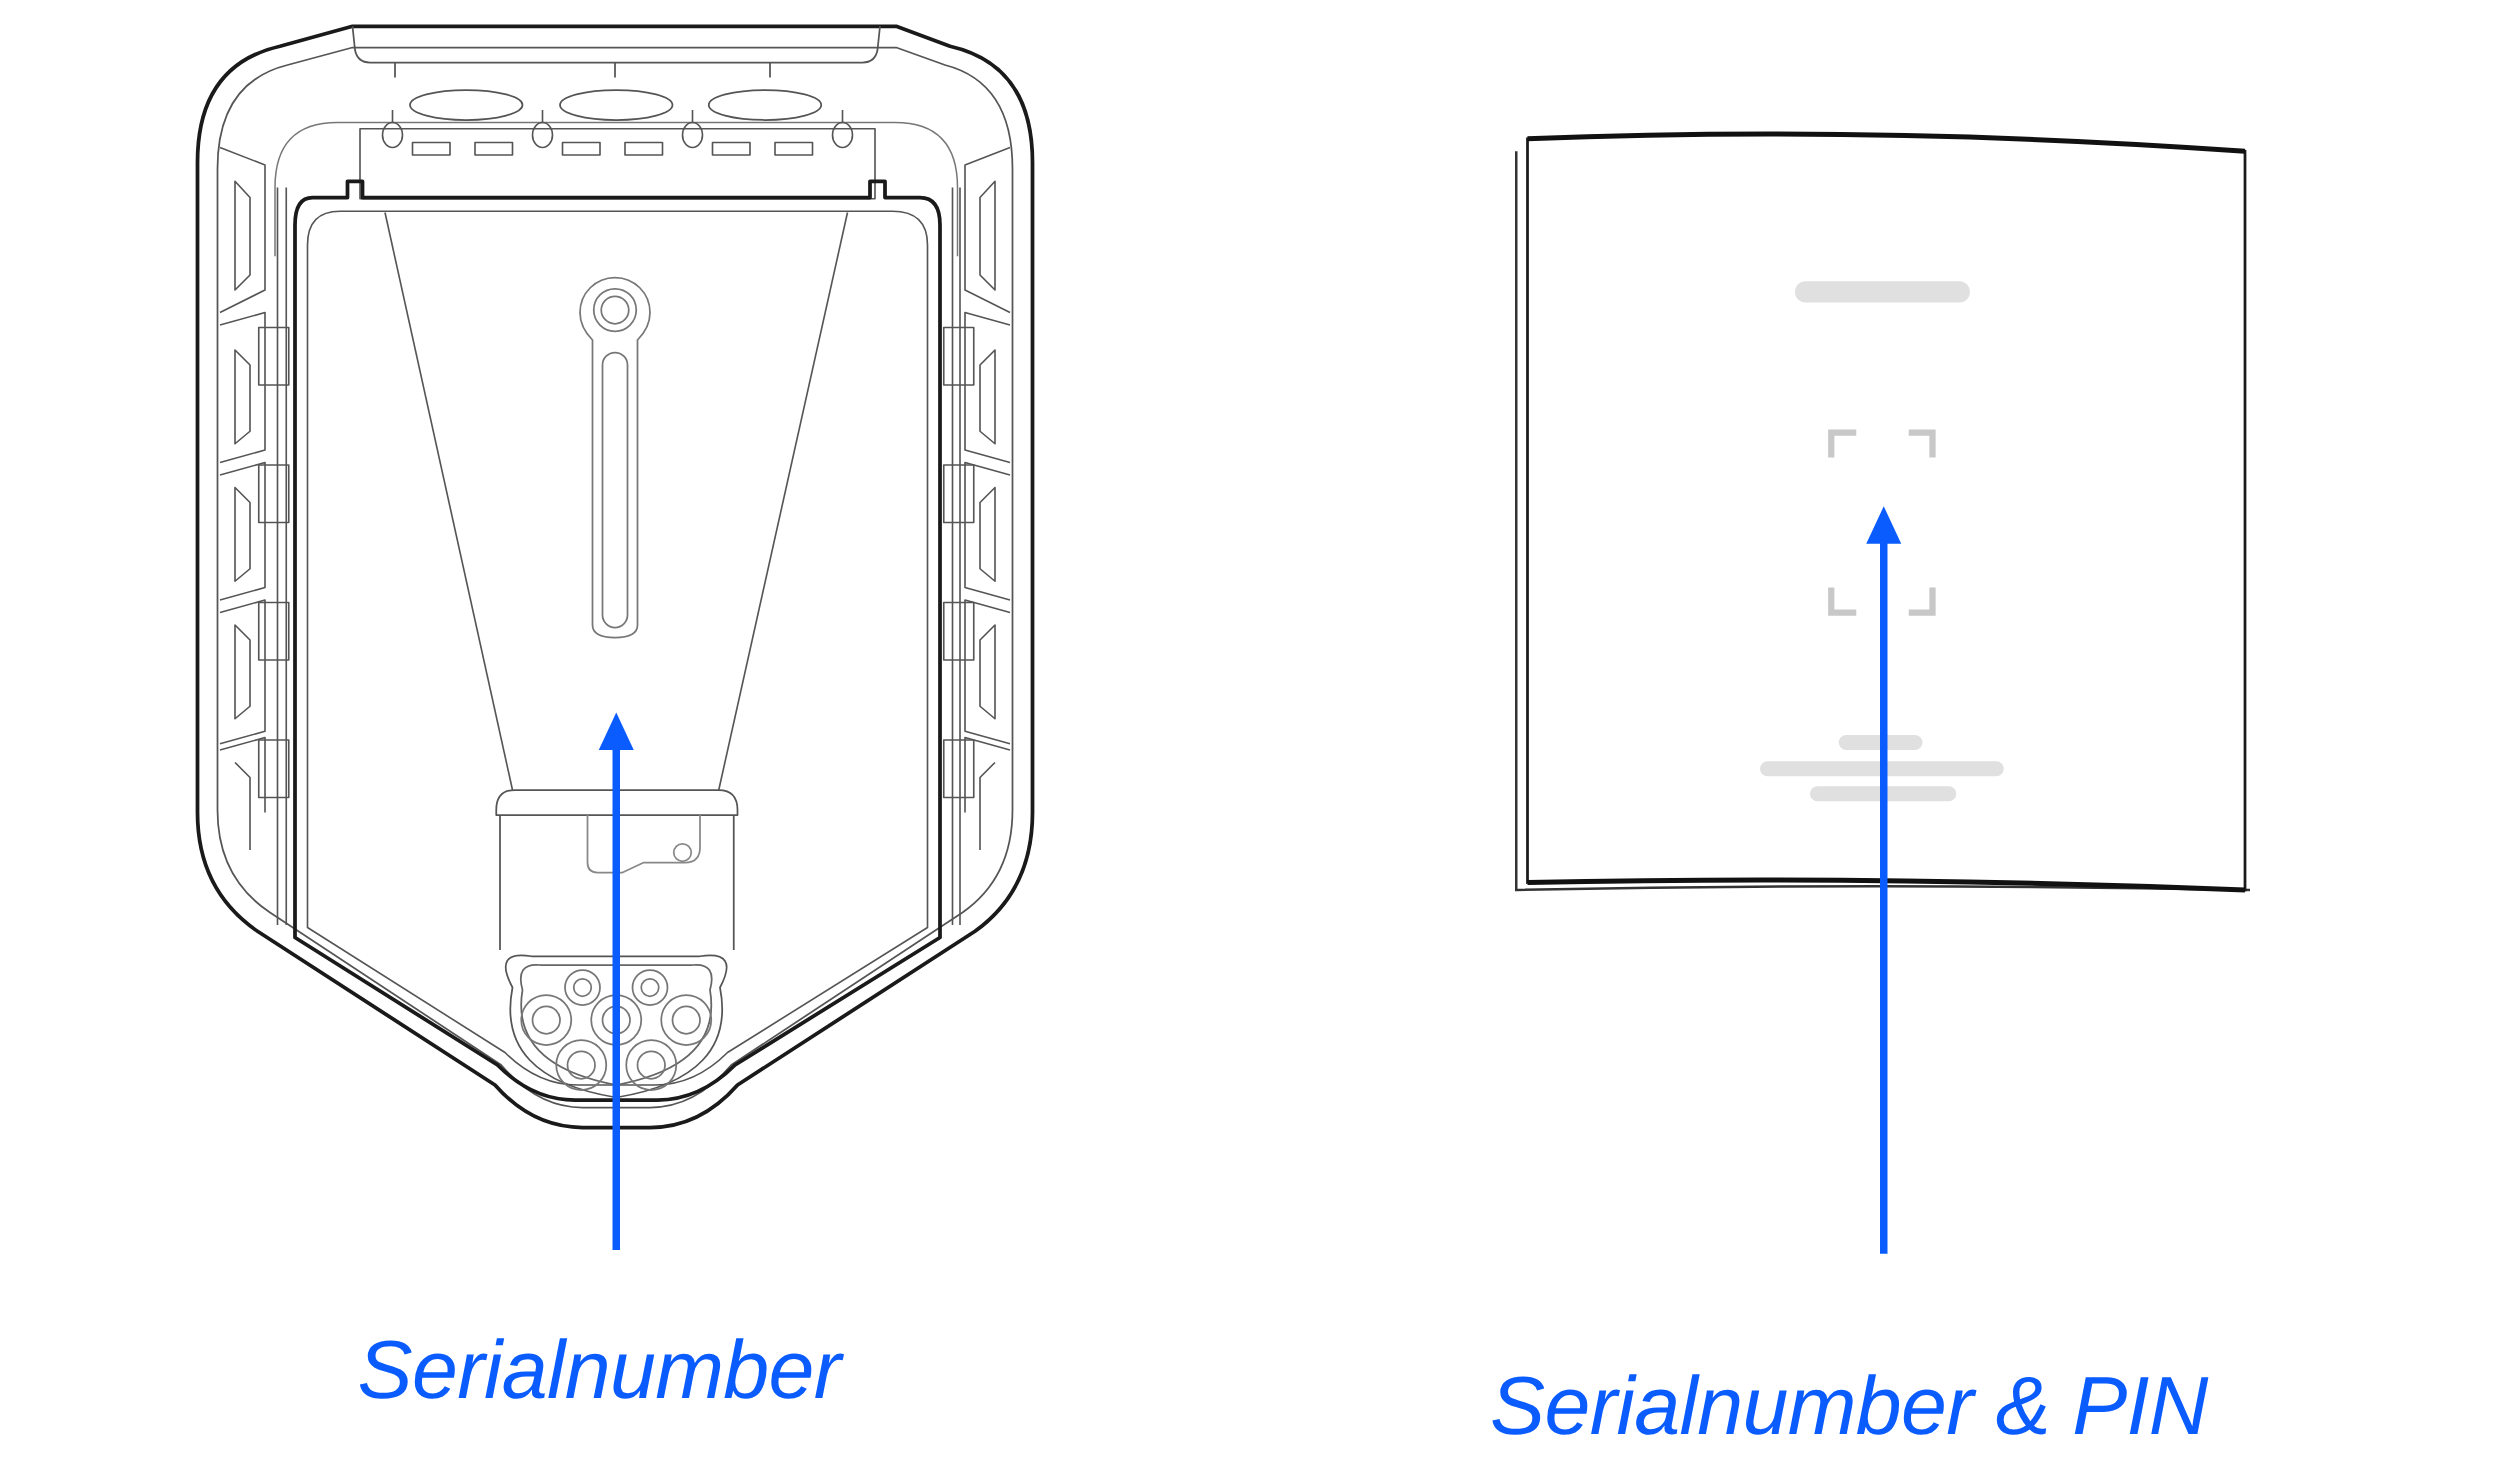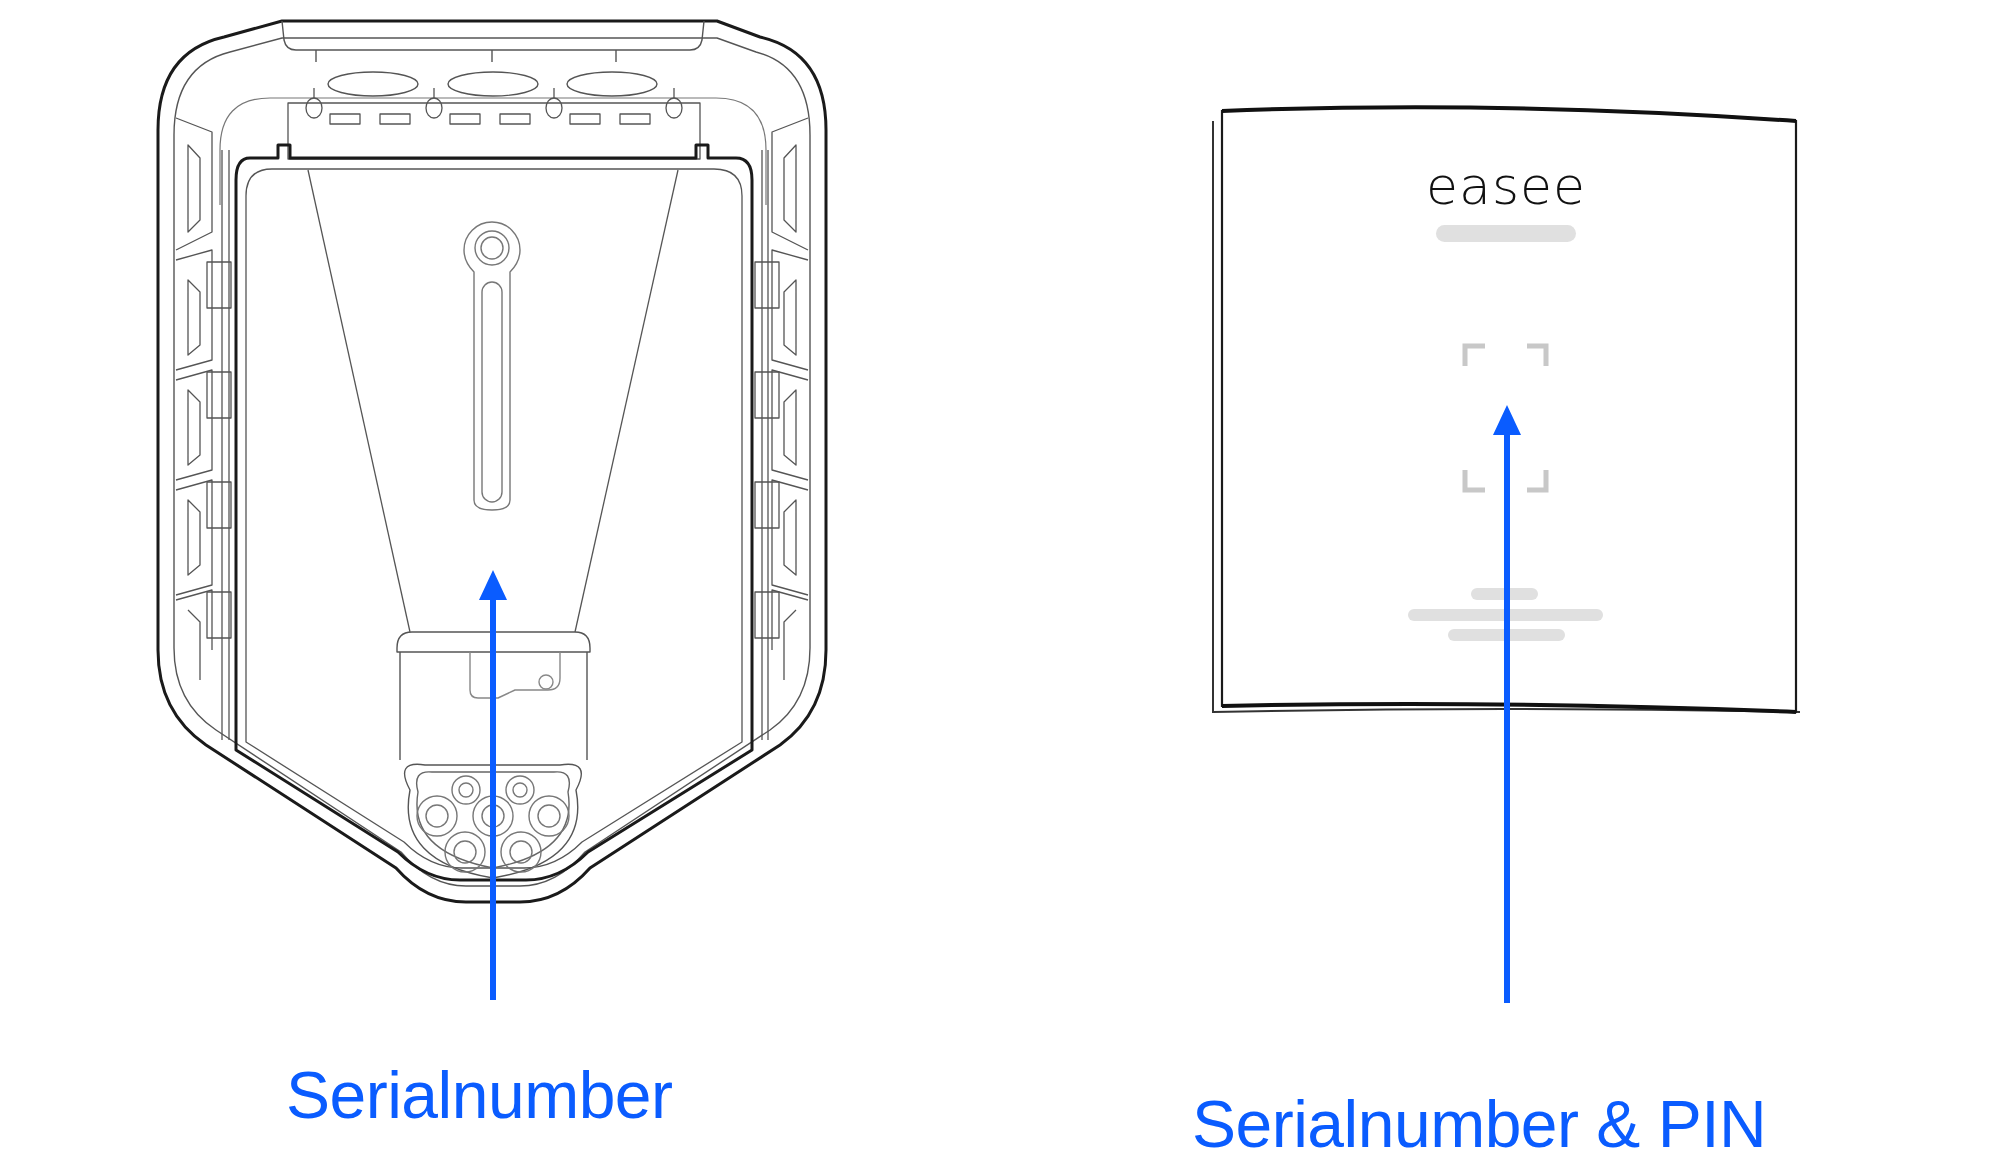--- a/index.html
+++ b/index.html
@@ -6,20 +6,21 @@
   body { width: 2000px; height: 1168px; position: relative; overflow: hidden; font-family: "Liberation Sans", sans-serif; }
   .stage { position: absolute; left: 0; top: 0; width: 2000px; height: 1168px; }
   .label {
     position: absolute;
     color: #0a5cff;
     font-family: "Liberation Sans", sans-serif;
     font-size: 66px;
     line-height: 66px;
     white-space: nowrap;
     letter-spacing: -0.5px;
+    font-style: italic;
   }
   .label-left { left: 286px; top: 1062px; }
   .label-right { left: 1192px; top: 1067px; margin-top: 24px; }
   .logo {
     position: absolute;
     left: 1408px; top: 160px;
     width: 196px;
     text-align: center;
     font-family: "DejaVu Sans", sans-serif;
     font-size: 52px; line-height: 52px;
@@ -171,17 +172,16 @@
       <rect x="1408" y="609" width="195" height="12" rx="6" fill="#e0e0e0"></rect>
       <rect x="1448" y="629" width="117" height="12" rx="6" fill="#e0e0e0"></rect>
     </g>
 
     <g>
       <line x1="1507" y1="1003" x2="1507" y2="430" stroke="#0a5cff" stroke-width="6"></line>
       <polygon points="1507,405 1493,435 1521,435" fill="#0a5cff"></polygon>
     </g>
   </svg>
 
-  <div class="logo">easee</div>
 
   <div class="label label-left">Serialnumber</div>
   <div class="label label-right">Serialnumber &amp; PIN</div>
 </div>
 
 </body></html>

